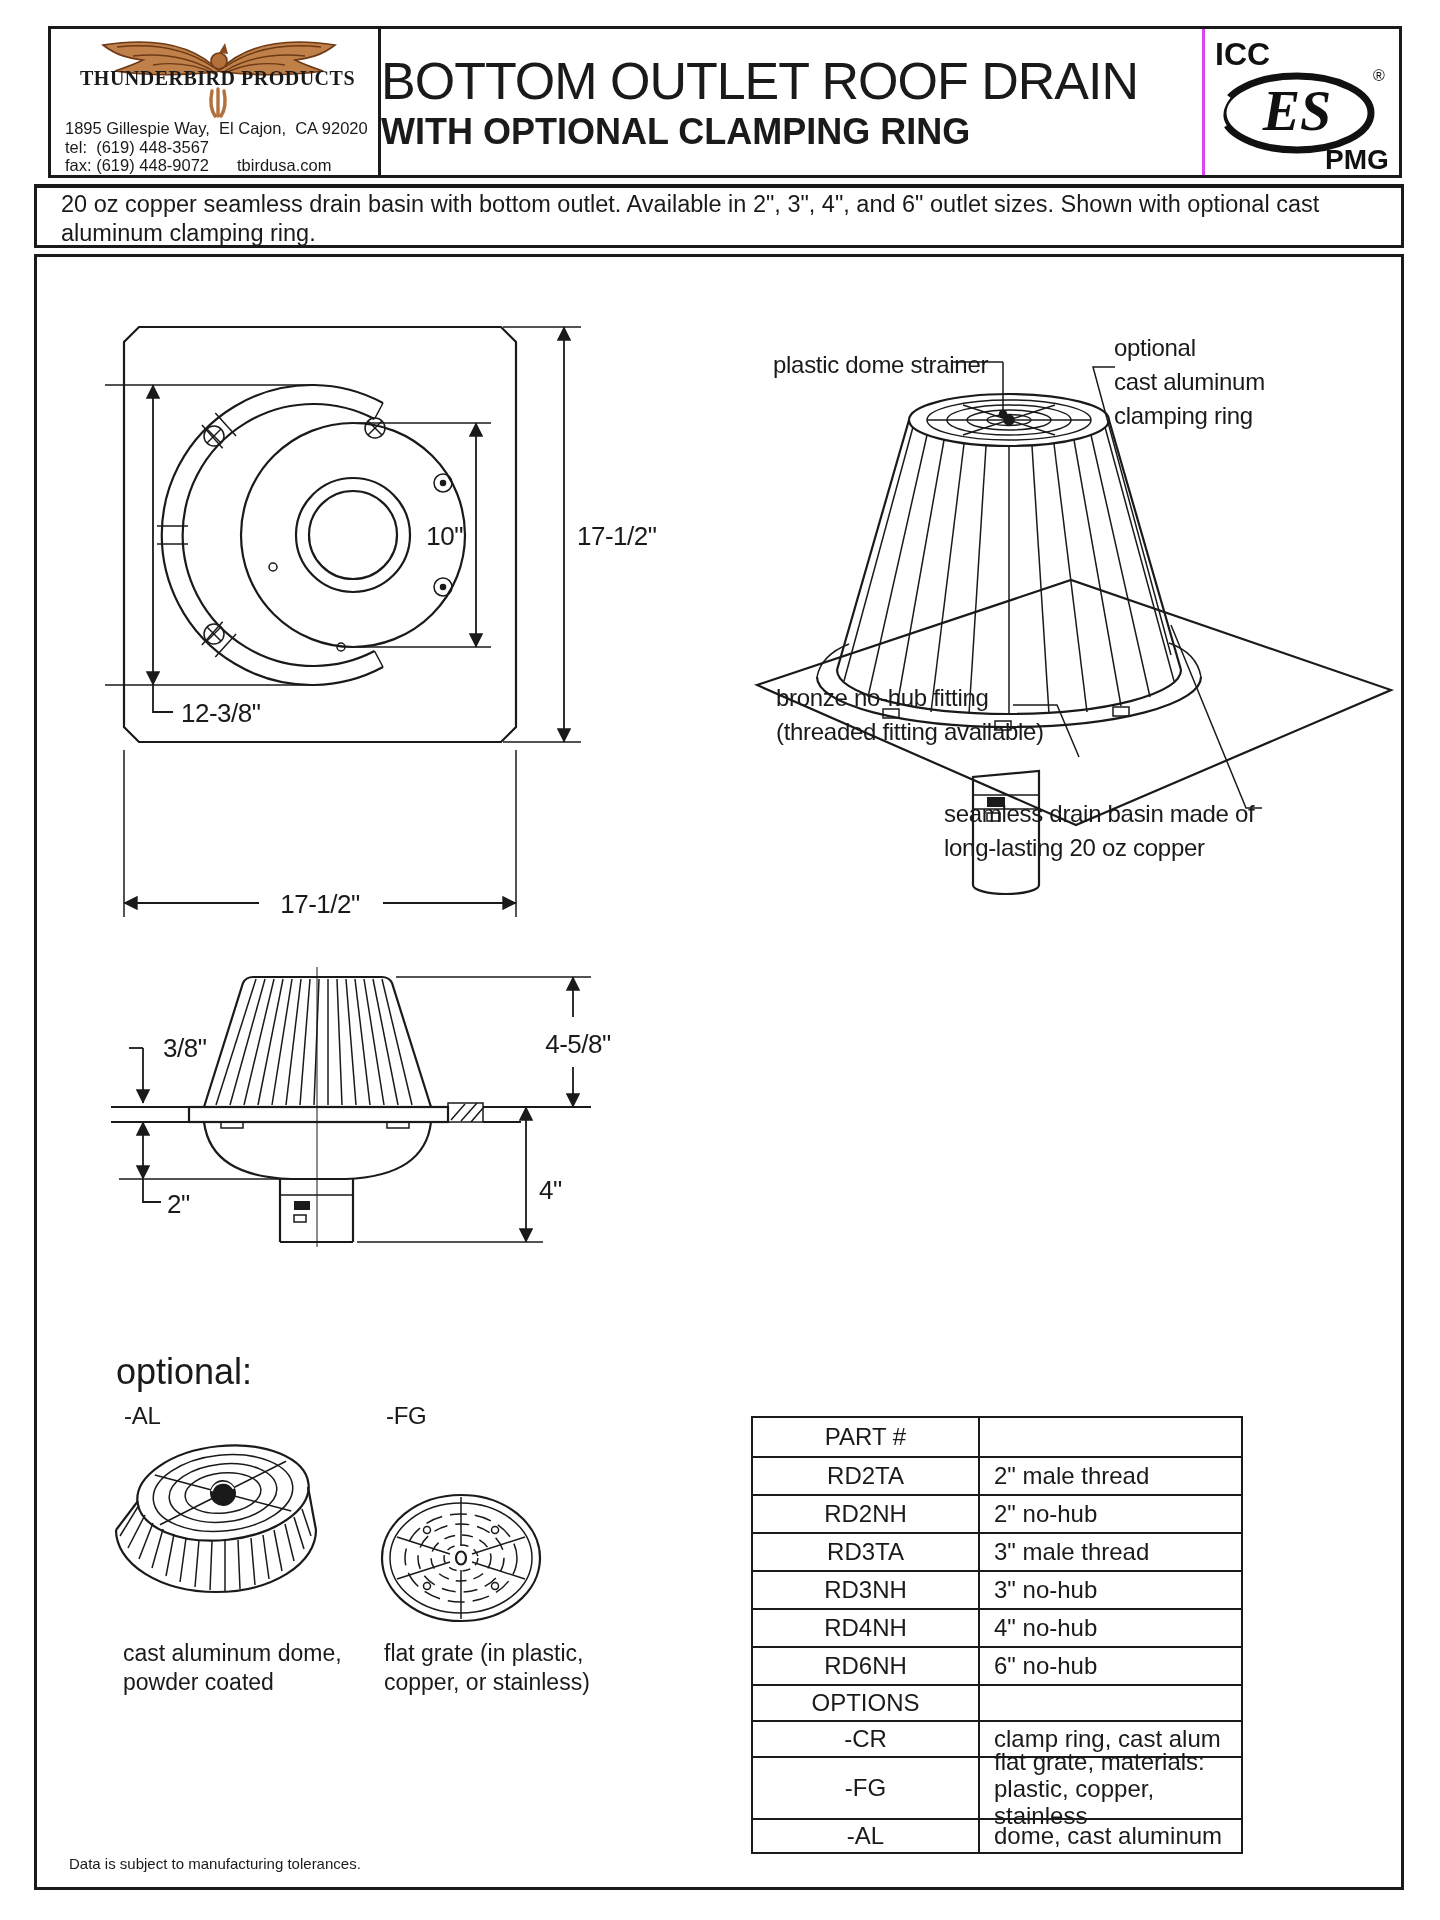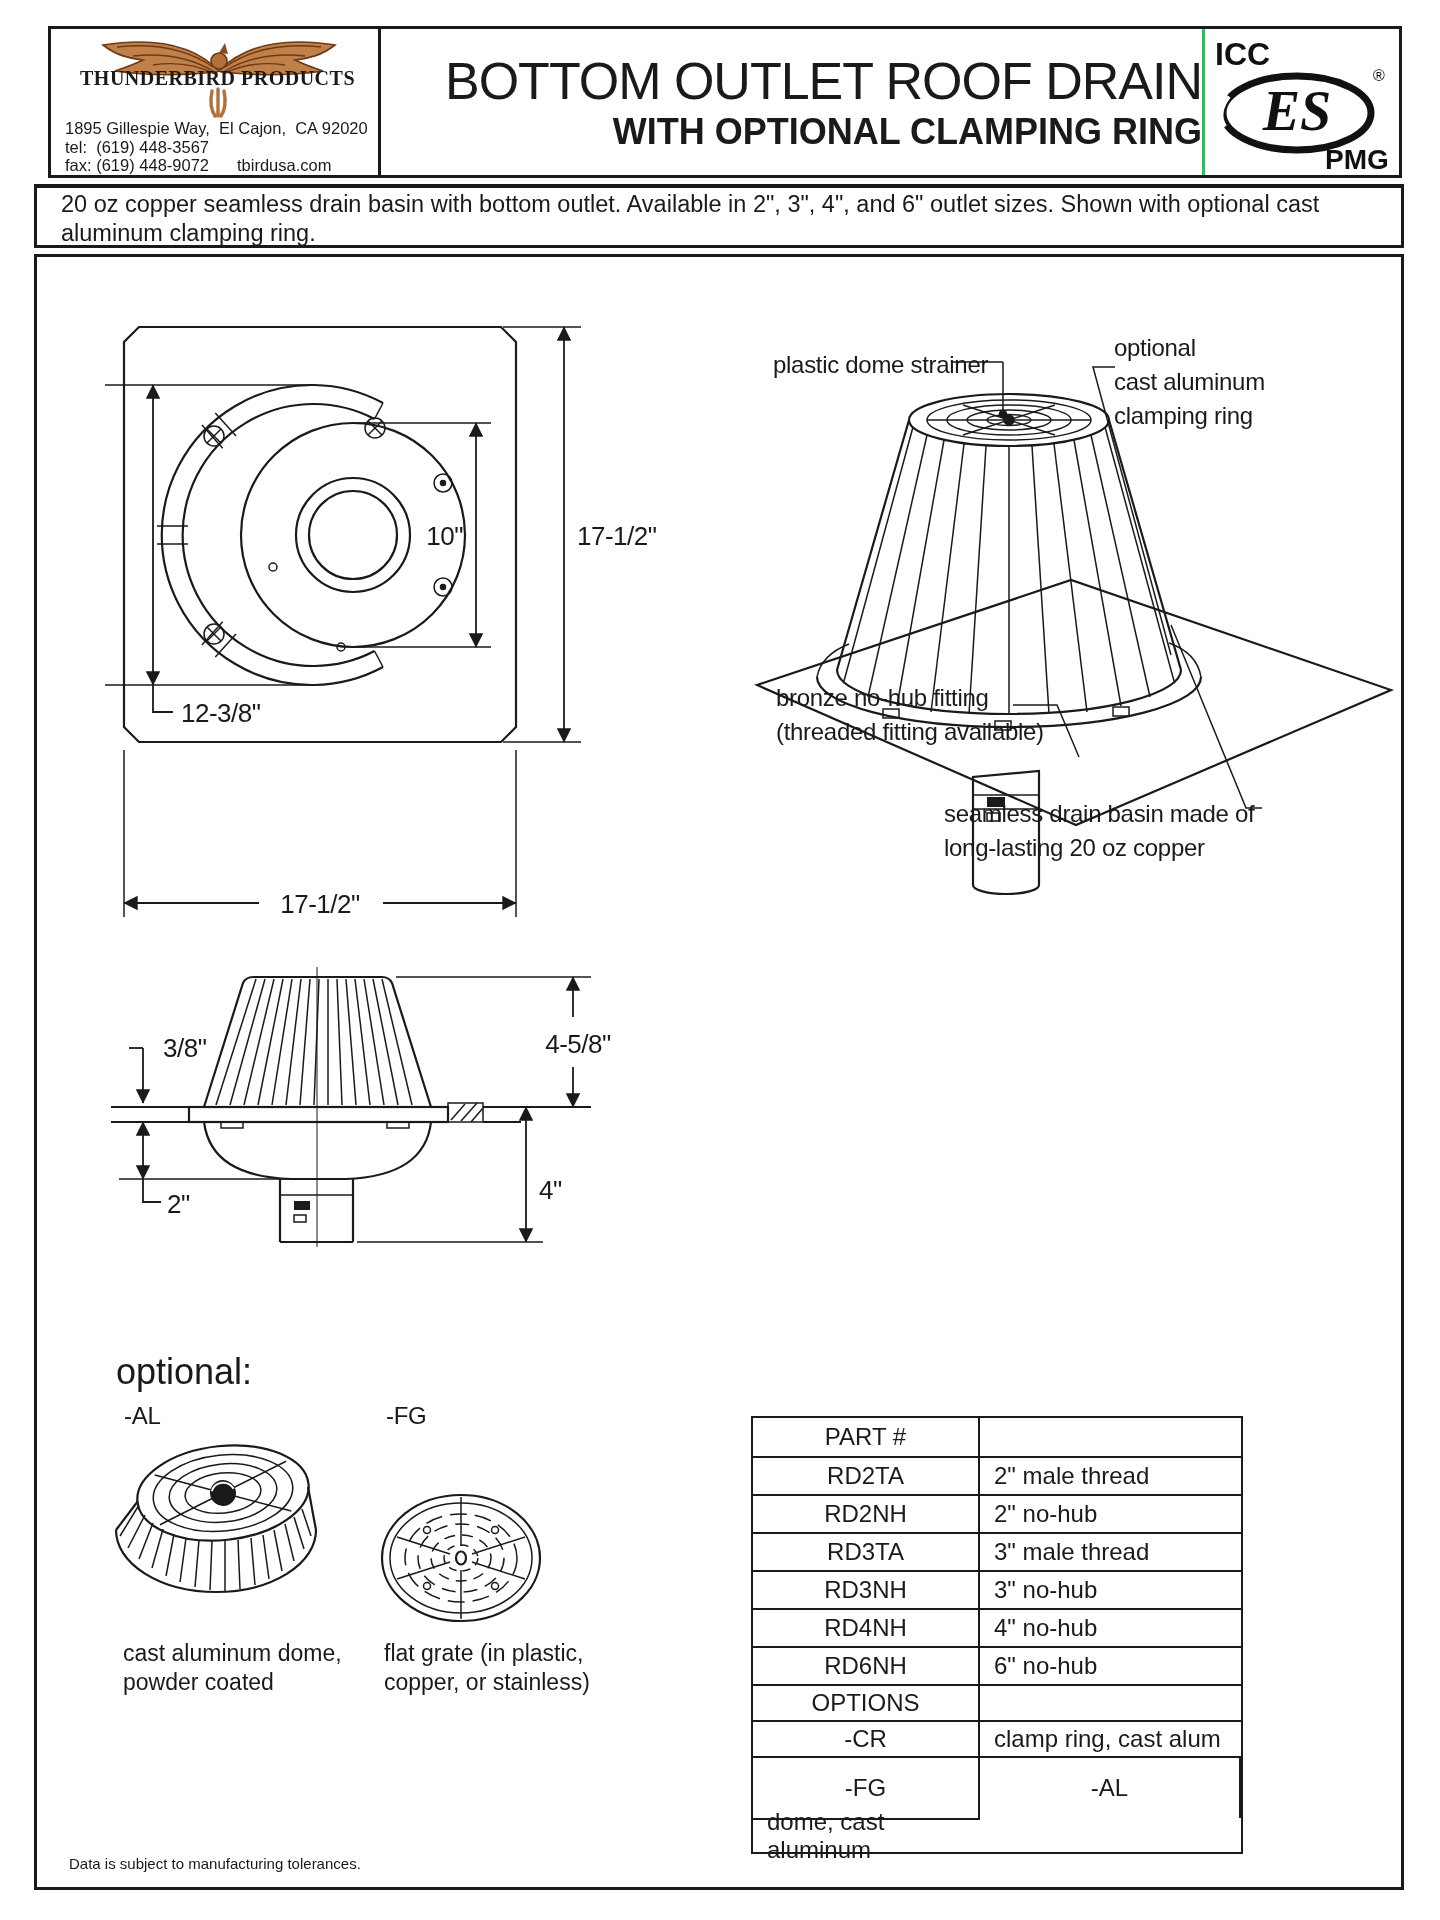--- a/index.html
+++ b/index.html
@@ -10,21 +10,21 @@
   .header { position:absolute; left:48px; top:26px; width:1354px; height:152px;
             border:3px solid #1a1a1a; display:flex;padding-left:6px; }
   .logo-box { position:relative; width:324px; height:100%; border-right:3px solid #1a1a1a; }
   .wings { position:absolute; left:40px; top:2px; }
   .company { position:absolute; top:38px; left:0; width:100%; text-align:center;
              font-family:"Liberation Serif", serif; font-weight:bold; font-size:20px; letter-spacing:.5px; }
   .tail { position:absolute; left:148px; top:58px; }
   .addr-line { position:absolute; left:8px; font-size:16.5px; white-space:pre; }
   .a1 { top:90px; } .a2 { top:109px; } .a3 { top:127px; }
   .site { margin-left:28px; }
-  .title-box { position:relative; flex:1; border-right:3px solid #22c55e; text-align:right; }
+  .title-box { position:relative; flex:1; border-right:3px solid #d946ef; text-align:left; }
   .doc-title { margin-top:22px; font-size:52px; letter-spacing:-1px; font-weight:400; }
   .doc-subtitle { font-size:36px; font-weight:700; letter-spacing:0; }
   .cert-box { position:relative; width:194px;border-radius:9px; }
 
   
   .desc-bar { position:absolute; left:34px; top:184px; width:1370px; height:64px;
               border:3px solid #1a1a1a; border-top-width:4px; font-size:23.5px; line-height:29px;
               padding:2px 24px; }
 
   
@@ -400,20 +400,24 @@
       <div class="tc c2">4" no-hub</div>
       <div class="tc c1">RD6NH</div>
       <div class="tc c2">6" no-hub</div>
 
       <div class="tc c1">OPTIONS</div>
       <div class="tc c2"></div>
 
       <div class="tc c1">-CR</div>
       <div class="tc c2">clamp ring, cast alum</div>
       <div class="tc c1">-FG</div>
+      <div class="tc c2 c2col">
+        <div>flat grate, materials:</div>
+        <div>plastic, copper, stainless</div>
+      </div>
       <div class="tc c1">-AL</div>
       <div class="tc c2">dome, cast aluminum</div>
     </div>
 
     <div class="footer-note">Data is subject to manufacturing tolerances.</div>
   </div>
 
 </div>
 
 </body></html>

